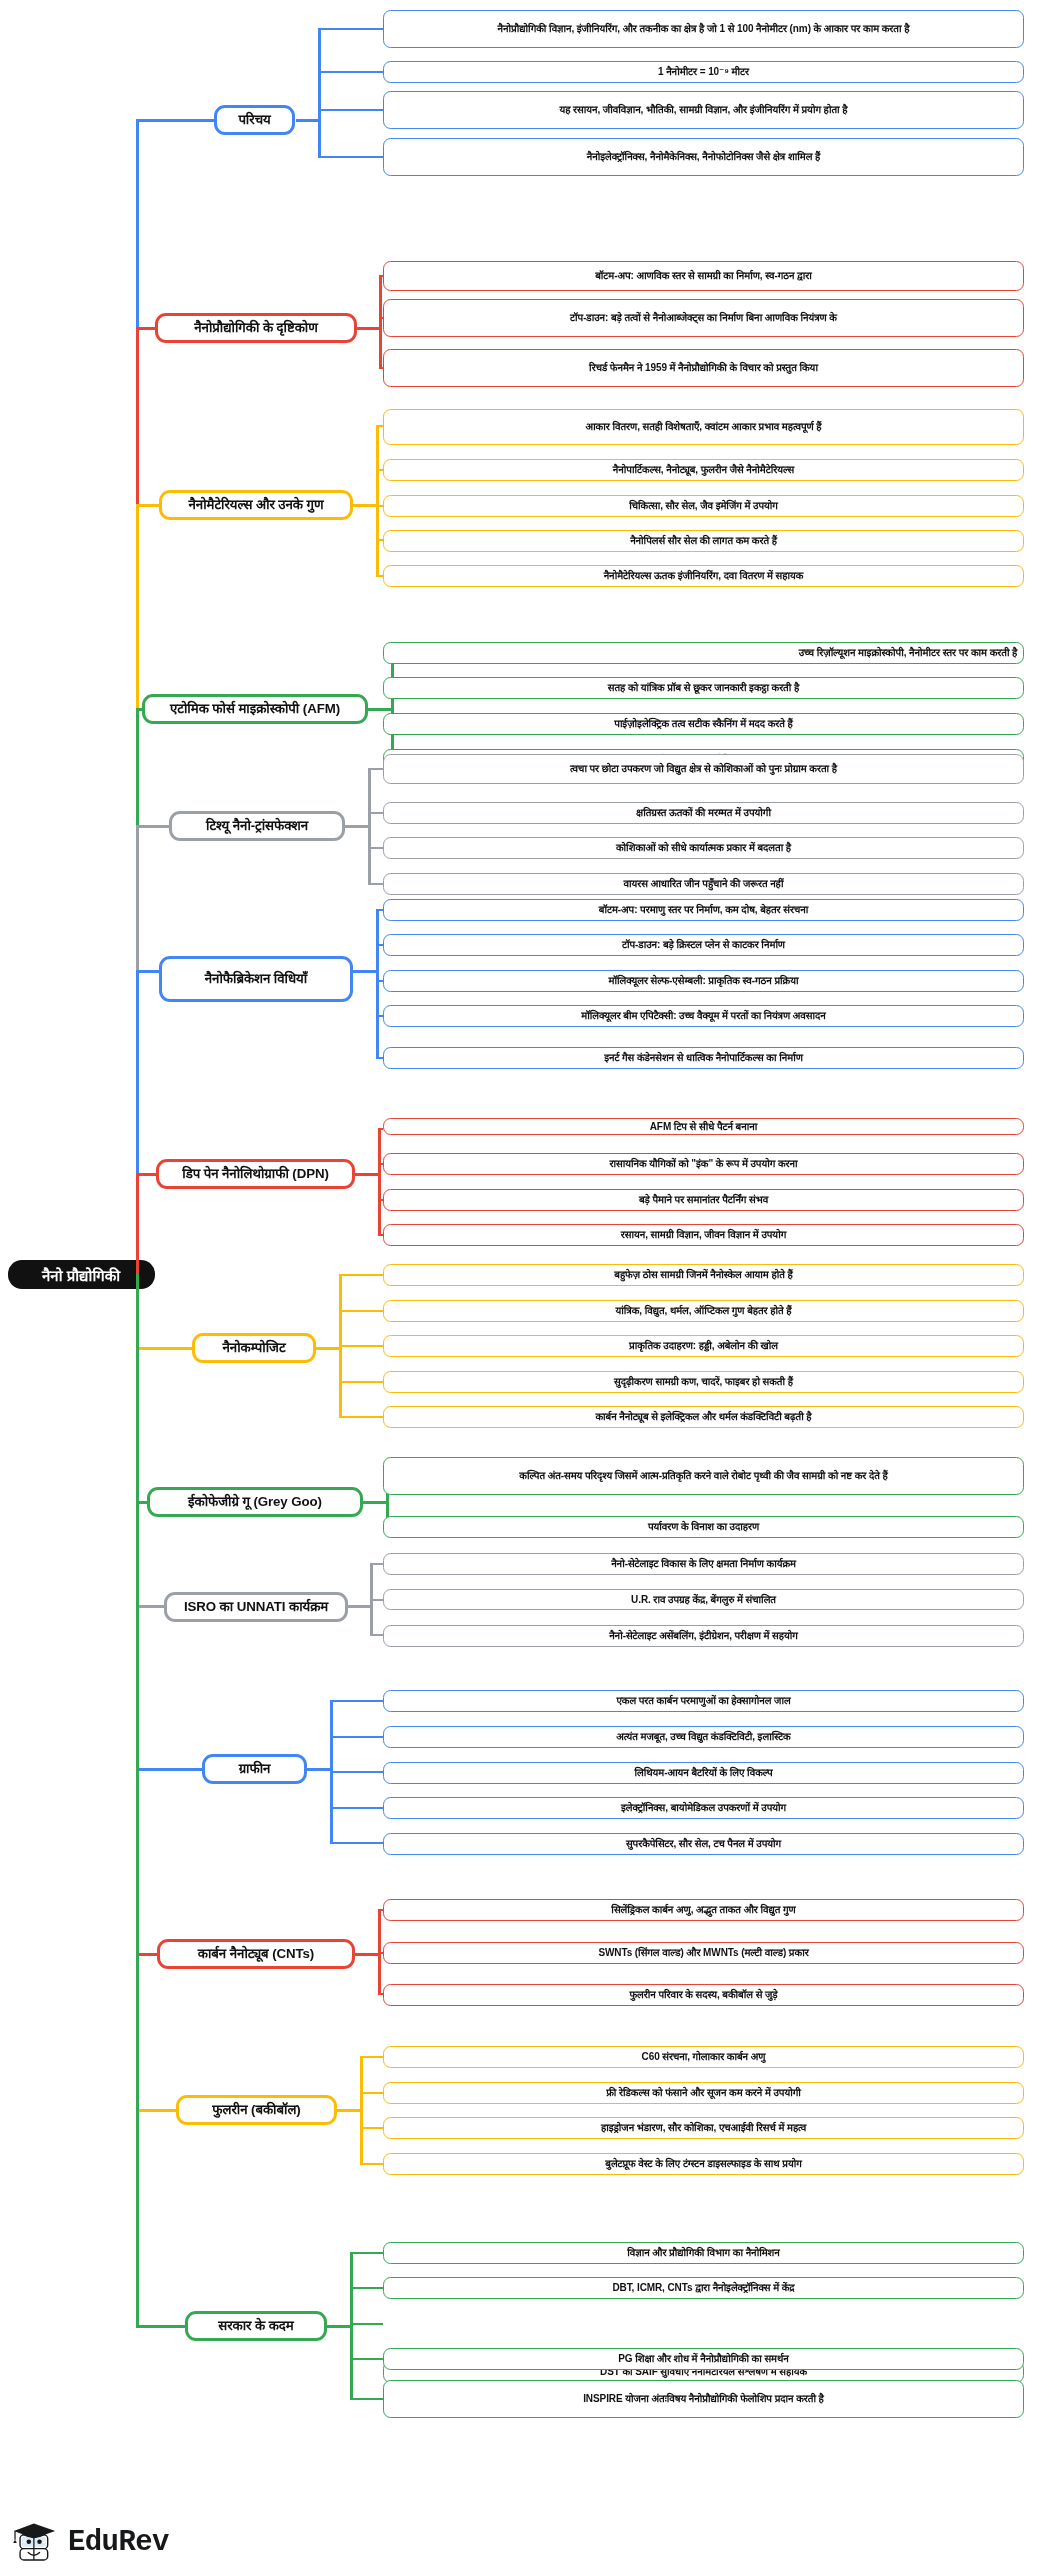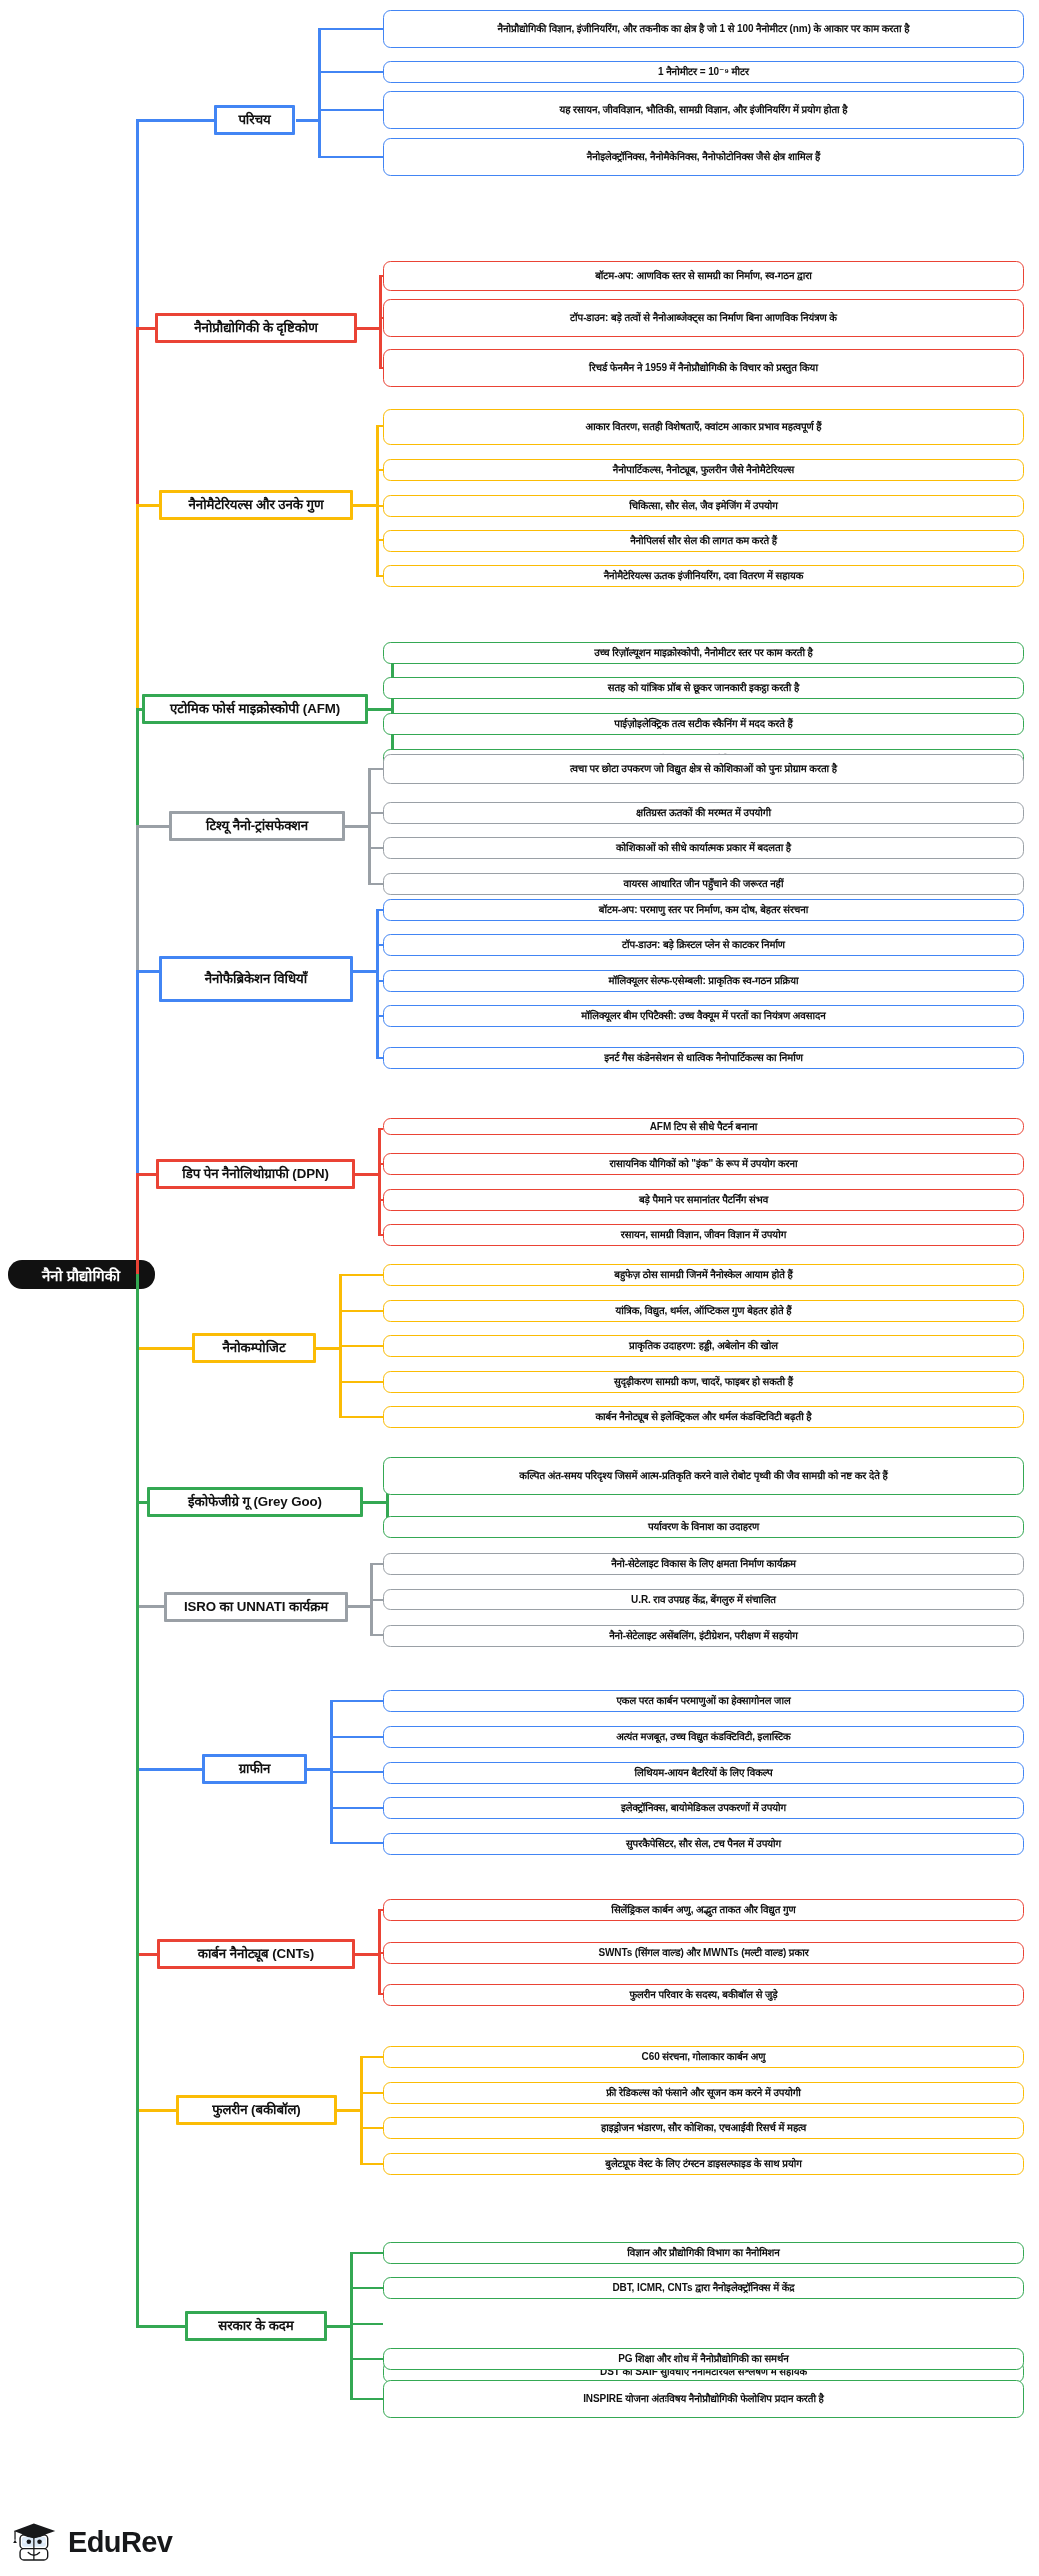--- a/index.html
+++ b/index.html
@@ -28,21 +28,21 @@
     justify-content:center;
     text-align:center;
     padding:2.5px 6.3px;
     line-height:1.18;
     font-weight:600;
     letter-spacing:-0.1px;
   }
   .branch{
     font-size:13.3px;
     font-weight:700;
-    border-radius:1px;
+    border-radius:11px;
     border-width:3.2px;
     padding:3.8px 9px;
   }
   .leaf{
     font-size:10px;
     font-weight:600;
     border-radius:7.6px;
     border-width:1.9px;
     padding:1.9px 5.7px;
   }
@@ -74,21 +74,21 @@
     display:flex;
     align-items:center;
     gap:9px;
   }
   #logo .mark{position:relative;width:49px;height:44px;flex:0 0 auto;}
   #logo .wordmark{
     font-size:29px;
     font-weight:700;
     color:#17181a;
     letter-spacing:-0.6px;
-    font-family:Liberation Sans, sans-serif;
+    font-family:Liberation Mono, monospace;
   }
 </style>
 </head>
 <body>
 
 <div id="canvas">
 
   <div class="root" id="root-node" style="left: 7.6px; width: 147px; height: 29px; top: 1260px;">
     <span>नैनो प्रौद्योगिकी</span>
   </div>
@@ -165,21 +165,21 @@
         <span>नैनोमैटेरियल्स ऊतक इंजीनियरिंग, दवा वितरण में सहायक</span>
       </div>
       <div class="ln" style="left: 136px; top: 709px; width: 2.5px; height: 565px; background: rgb(52, 168, 83);"></div>
       <div class="ln" style="left: 136px; top: 708px; width: 6.3px; height: 2.5px; background: rgb(52, 168, 83);"></div>
       <div class="node branch" style="left: 142px; width: 226px; height: 30px; top: 694px; border-color: rgb(52, 168, 83);">
         <span>एटोमिक फोर्स माइक्रोस्कोपी (AFM)</span>
       </div>
       <div class="ln" style="left: 368px; top: 708px; width: 23px; height: 2.5px; background: rgb(52, 168, 83);"></div>
       <div class="ln" style="left: 391px; top: 653px; width: 2.5px; height: 107px; background: rgb(52, 168, 83);"></div>
       <div class="ln" style="left: 391px; top: 652px; height: 1.9px; background: rgb(52, 168, 83);"></div>
-      <div class="node leaf" style="left: 383px; width: 641px; height: 21.6px; top: 642px; border-color: rgb(52, 168, 83);">
+      <div class="node leaf" style="left: 383px; width: 641px; height: 21.6px; top: 642px; border-color: rgb(52, 168, 83); justify-content: flex-end;">
         <span>उच्च रिज़ॉल्यूशन माइक्रोस्कोपी, नैनोमीटर स्तर पर काम करती है</span>
       </div>
       <div class="ln" style="left: 391px; top: 687px; height: 1.9px; background: rgb(52, 168, 83);"></div>
       <div class="node leaf" style="left: 383px; width: 641px; height: 21.6px; top: 677px; border-color: rgb(52, 168, 83);">
         <span>सतह को यांत्रिक प्रॉब से छूकर जानकारी इकट्ठा करती है</span>
       </div>
       <div class="ln" style="left: 391px; top: 723px; height: 1.9px; background: rgb(52, 168, 83);"></div>
       <div class="node leaf" style="left: 383px; width: 641px; height: 21.6px; top: 713px; border-color: rgb(52, 168, 83);">
         <span>पाईज़ोइलेक्ट्रिक तत्व सटीक स्कैनिंग में मदद करते हैं</span>
       </div>

